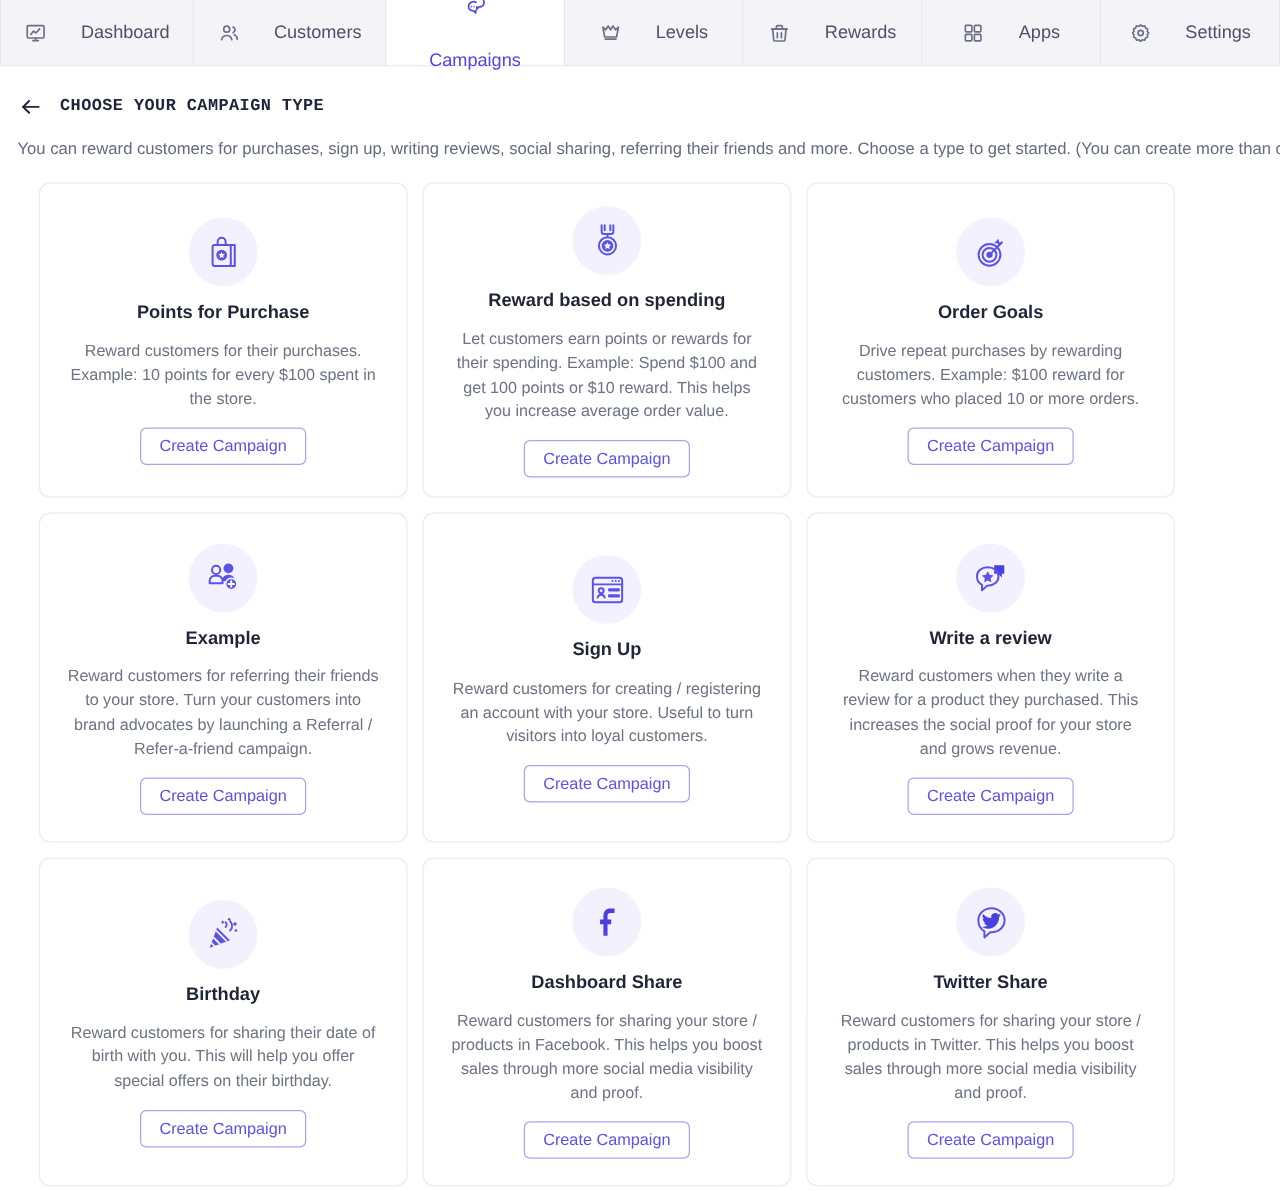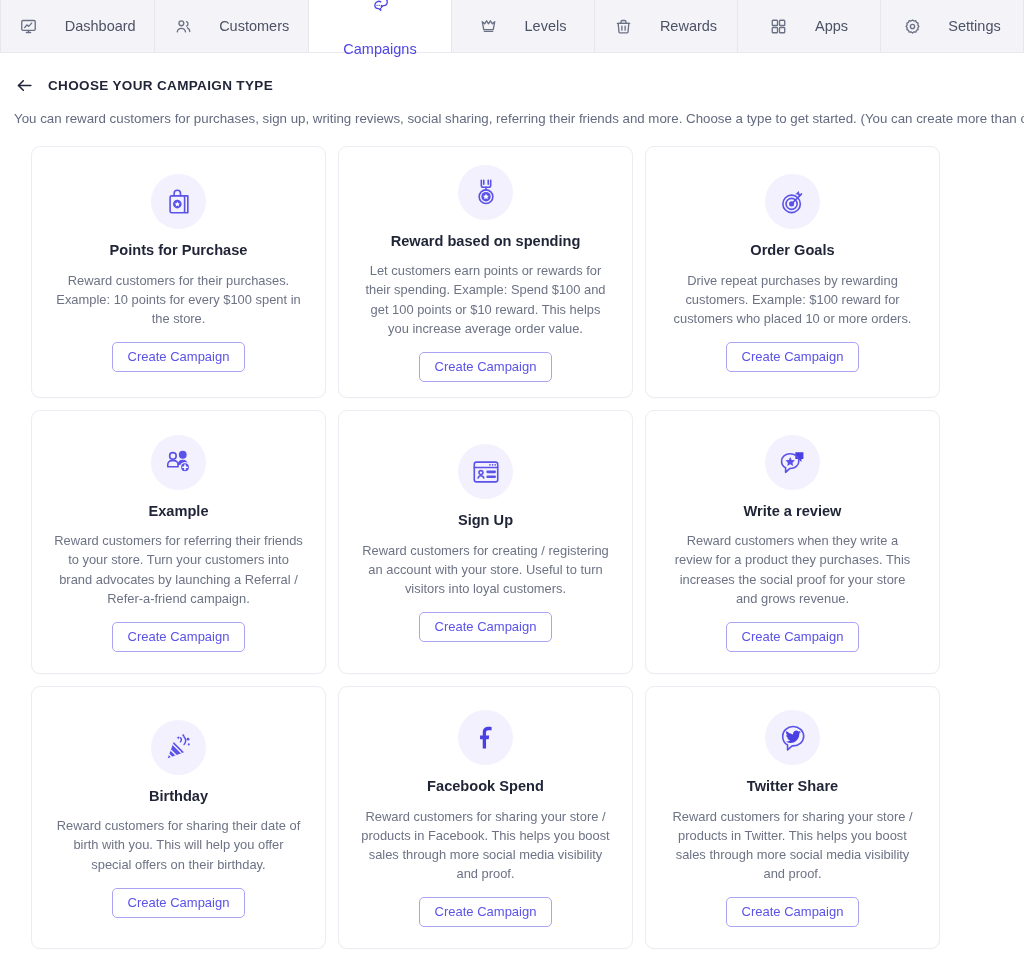--- a/index.html
+++ b/index.html
@@ -65,20 +65,21 @@
     background: #f4f4f8;
   }
 
   
   .page-header {
     display: flex;
     align-items: center;
     gap: 14px;
     padding: 20px 0 0 14px;
     height: 44px;
+    font-family: Liberation Mono, monospace;
   }
   .back-arrow {
     width: 20px;
     height: 20px;
     display: inline-flex;
     align-items: center;
     justify-content: center;
     color: #1f2436;
     cursor: pointer;
   }
@@ -352,21 +353,21 @@
 
     <div class="card r2">
       <div class="icon-circle">
         <svg width="30" height="30" viewBox="0 0 32 32" fill="none" stroke="#5b52e8" stroke-width="1.7" stroke-linecap="round" stroke-linejoin="round">
           <path d="M18.5 5.5h8.6v7.2h-2.1v3.2l-3.2-3.2h-3.3z" fill="#4a3fe0" stroke="none"></path>
           <path d="M13 7.2c5.3 0 9.2 3.4 9.2 7.9 0 4.4-3.9 7.9-9.2 7.9h-.6l-4.3 4v-4.8c-2.6-1.4-4.3-4-4.3-7.1 0-4.5 3.9-7.9 9.2-7.9z" fill="none" stroke="#5b52e8"></path>
           <path d="M13 10.6l1.55 3.15 3.45.5-2.5 2.44.6 3.45L13 18.5l-3.1 1.64.6-3.45-2.5-2.44 3.45-.5L13 10.6z" fill="#5b52e8" stroke="none"></path>
         </svg>
       </div>
       <div class="card-title">Write a review</div>
-      <div class="card-desc">Reward customers when they write a review for a product they purchases. This increases the social proof for your store and grows revenue.</div>
+      <div class="card-desc">Reward customers when they write a review for a product they purchased. This increases the social proof for your store and grows revenue.</div>
       <button class="create-btn">Create Campaign</button>
     </div>
 
     <div class="card r3">
       <div class="icon-circle">
         <svg width="30" height="30" viewBox="0 0 32 32" fill="none" stroke="#5b52e8" stroke-width="1.6" stroke-linecap="round" stroke-linejoin="round">
           <path d="M4 28l6.4-17.3 10.9 10.9L4 28z" fill="#5b52e8" stroke="none"></path>
           <path d="M7.4 19.4l5.5 5.5" stroke="#f2f1fd" stroke-width="1.6"></path>
           <path d="M5.6 24.1l3.3 3.3" stroke="#f2f1fd" stroke-width="1.5"></path>
           <path d="M9.8 13.6l8.3 8.3" stroke="#f2f1fd" stroke-width="1.5"></path>
@@ -382,21 +383,21 @@
       <div class="card-desc">Reward customers for sharing their date of birth with you. This will help you offer special offers on their birthday.</div>
       <button class="create-btn">Create Campaign</button>
     </div>
 
     <div class="card r3">
       <div class="icon-circle">
         <svg width="28" height="28" viewBox="0 0 32 32" fill="none">
           <path d="M19.8 7.2h2.6V3.3c-.45-.06-2-.2-3.8-.2-3.76 0-6.33 2.36-6.33 6.7v3.4H9.2v4.36h3.07V28h3.77V17.56h3.1l.47-4.36h-3.57V9.95c0-1.26.34-2.75 2.76-2.75z" fill="#4a3fe0"></path>
         </svg>
       </div>
-      <div class="card-title">Facebook Spend</div>
+      <div class="card-title">Dashboard Share</div>
       <div class="card-desc">Reward customers for sharing your store / products in Facebook. This helps you boost sales through more social media visibility and proof.</div>
       <button class="create-btn">Create Campaign</button>
     </div>
 
     <div class="card r3">
       <div class="icon-circle">
         <svg width="30" height="30" viewBox="0 0 32 32" fill="none" stroke="#5b52e8" stroke-width="1.7" stroke-linecap="round" stroke-linejoin="round">
           <path d="M16.2 3.8c6.2 0 11.2 4.6 11.2 10.3 0 5.7-5 10.3-11.2 10.3h-1.1l-4.9 4.3v-5.2C7 21.7 5 18.3 5 14.1 5 8.4 10 3.8 16.2 3.8z"></path>
           <path d="M24.4 9.6c-.6.27-1.25.45-1.93.53a3.38 3.38 0 0 0 1.48-1.86c-.65.39-1.37.67-2.14.82a3.36 3.36 0 0 0-5.73 3.06 9.54 9.54 0 0 1-6.93-3.51 3.36 3.36 0 0 0 1.04 4.48c-.55-.02-1.07-.17-1.52-.42v.04c0 1.63 1.16 2.99 2.7 3.3-.29.08-.59.12-.9.12-.22 0-.43-.02-.64-.06a3.37 3.37 0 0 0 3.14 2.33 6.75 6.75 0 0 1-4.18 1.44c-.27 0-.54-.02-.8-.05a9.52 9.52 0 0 0 5.16 1.51c6.19 0 9.57-5.12 9.57-9.56l-.01-.44c.66-.47 1.22-1.06 1.69-1.73z" fill="#4a3fe0" stroke="none"></path>
         </svg>

